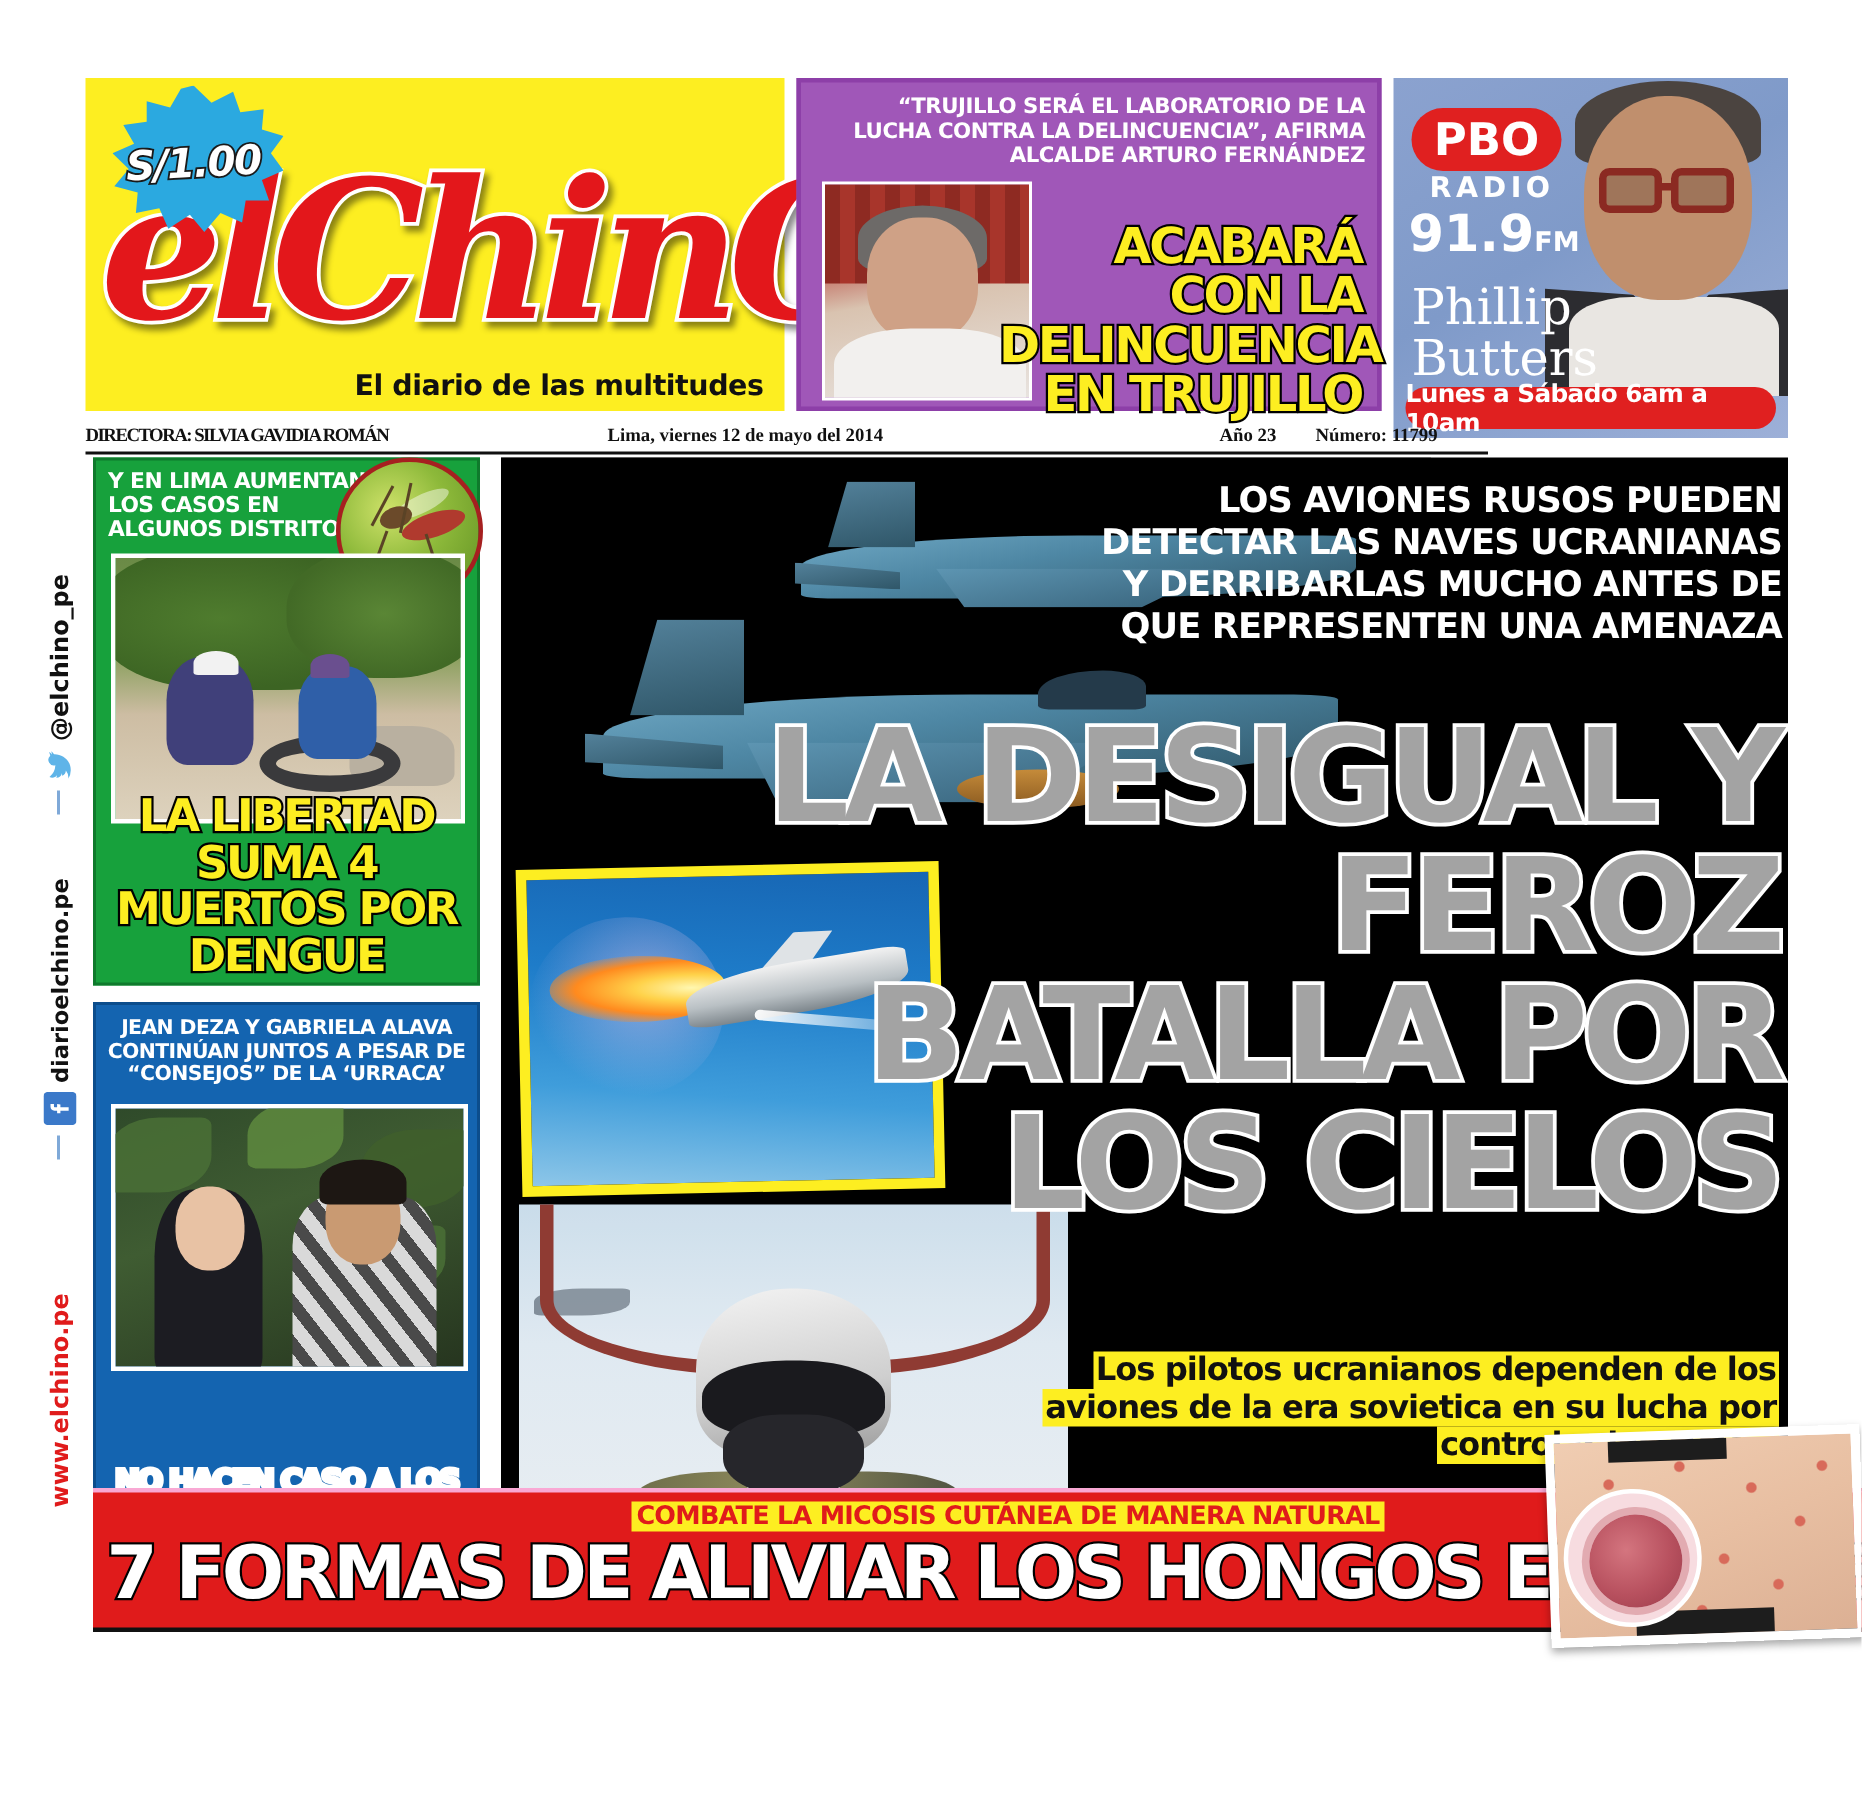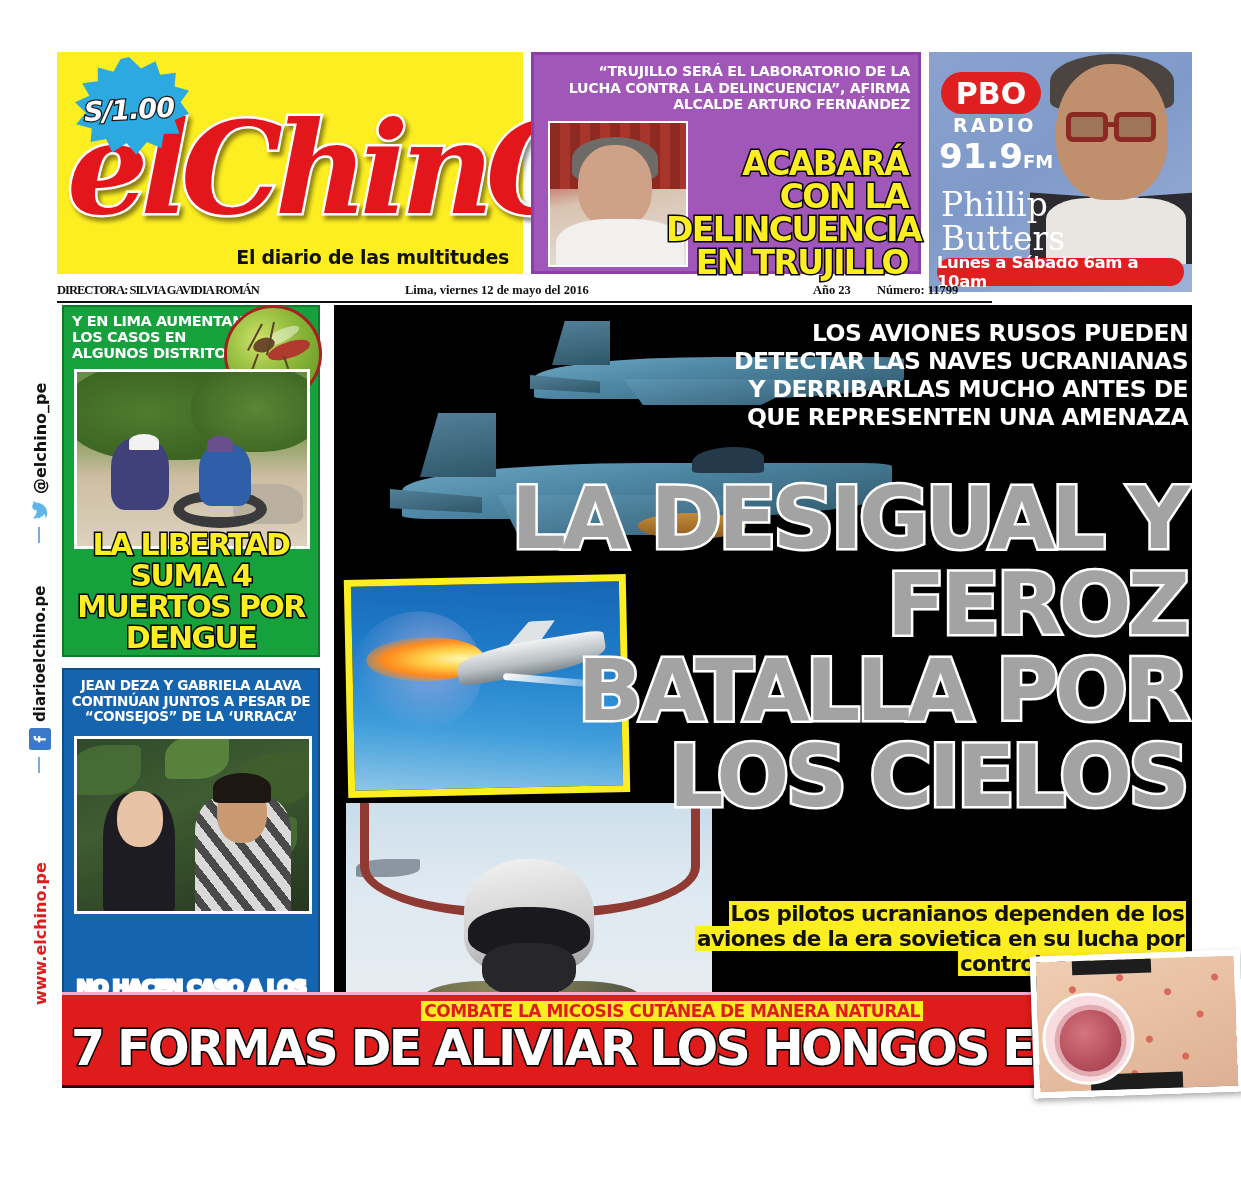--- a/index.html
+++ b/index.html
@@ -446,21 +446,21 @@
       <div class="pbo-logo">PBO</div>
       <div class="pbo-radio-word">RADIO</div>
       <div class="pbo-freq"><b>91.9</b><span>FM</span></div>
       <div class="pbo-name">Phillip Butters</div>
       <div class="pbo-strip">Lunes a Sábado 6am a 10am</div>
     </div>
   </div>
 
   <div class="infobar">
     <div class="ib-director">DIRECTORA: SILVIA GAVIDIA ROMÁN</div>
-    <div class="ib-date">Lima, viernes 12 de mayo del 2016</div>
+    <div class="ib-date">Lima, viernes 12 de mayo del 2014</div>
     <div class="ib-year">Año 23</div>
     <div class="ib-num">Número: 11799</div>
   </div>
 
   <div class="social-rail">
     <div class="soc-item soc-tw">
       <span class="tw-icon">
         <svg width="22" height="20" viewBox="0 0 24 24">
             <path fill="#5fb4e8" d="M23 4.9a9 9 0 0 1-2.6.7 4.5 4.5 0 0 0 2-2.5 9 9 0 0 1-2.9 1.1 4.5 4.5 0 0 0-7.7 4.1A12.8 12.8 0 0 1 2.5 3.6a4.5 4.5 0 0 0 1.4 6 4.4 4.4 0 0 1-2-.6v.1a4.5 4.5 0 0 0 3.6 4.4 4.5 4.5 0 0 1-2 .1 4.5 4.5 0 0 0 4.2 3.1A9 9 0 0 1 1 18.6a12.7 12.7 0 0 0 6.9 2c8.3 0 12.8-6.9 12.8-12.8v-.6A9.2 9.2 0 0 0 23 4.9z"></path>
           </svg>

